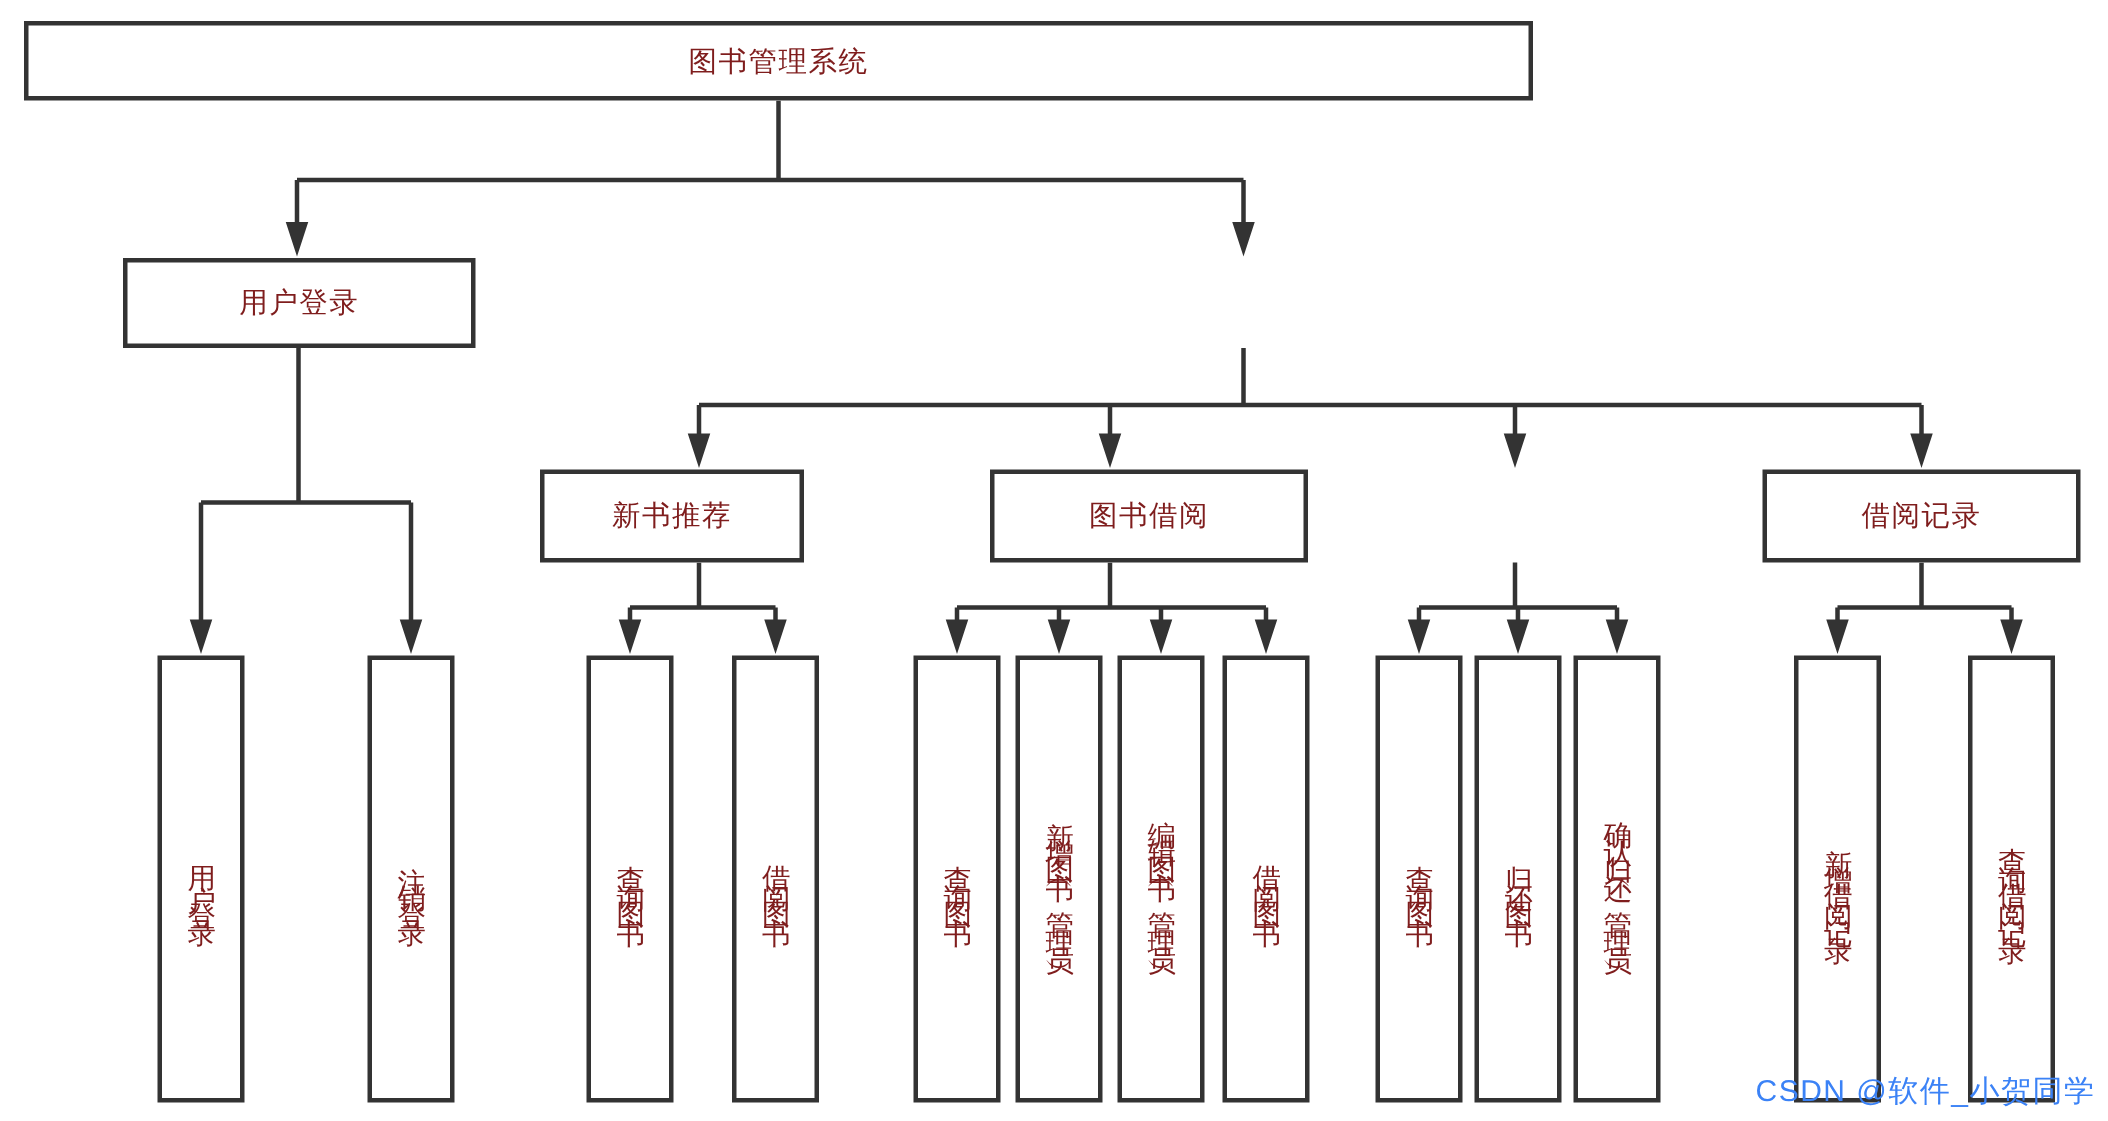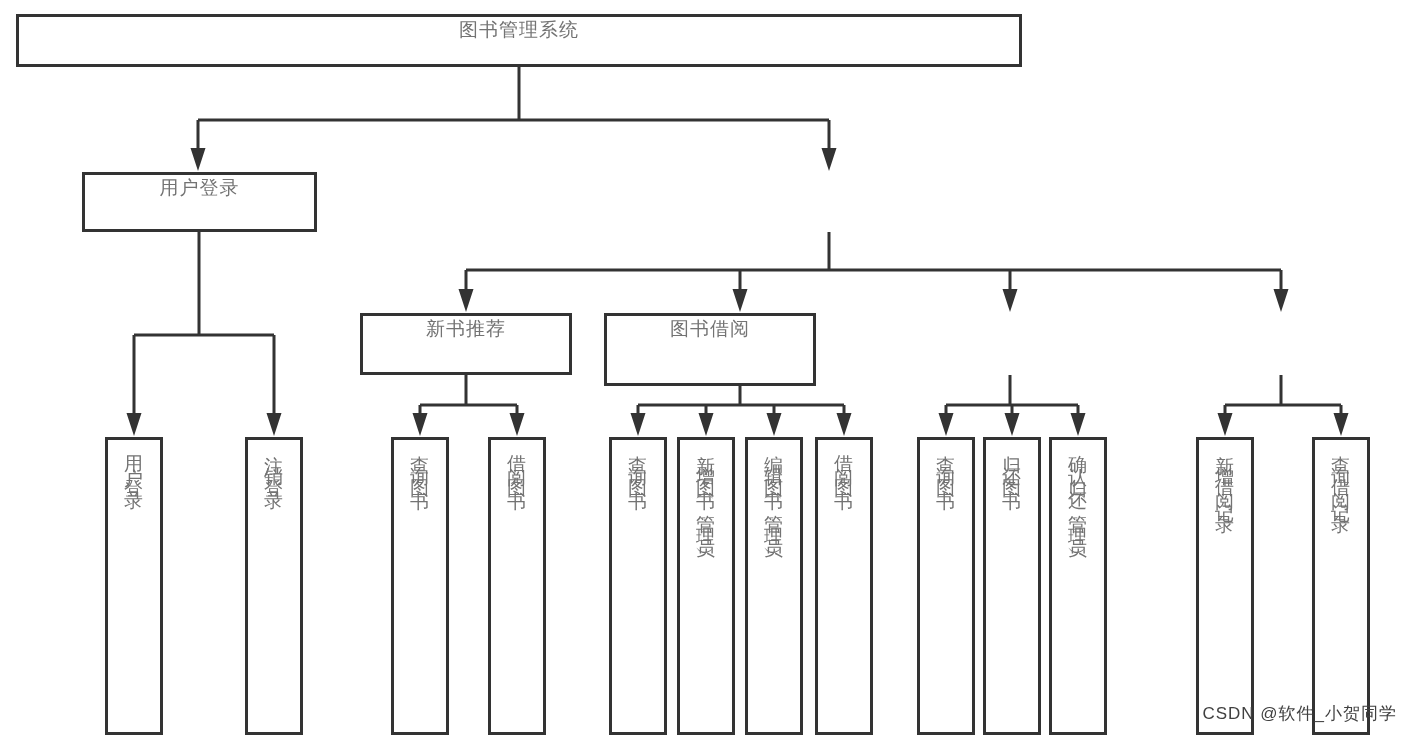--- a/index.html
+++ b/index.html
@@ -22,43 +22,43 @@
     width: 1405px;
     height: 747px;
     pointer-events: none;
   }
   .node {
     position: absolute;
     box-sizing: border-box;
     background: #ffffff;
     border: 3px solid #333333;
     display: flex;
-    align-items: flex-start;
+    align-items: center;
     justify-content: center;
-    color: #737373;
+    color: #7f1d1d;
   }
   .box-h .lbl {
     font-size: 19px;
     letter-spacing: 1px;
     white-space: nowrap;
   }
   .box-v .vlbl {
     writing-mode: vertical-rl;
     text-orientation: mixed;
     font-size: 19px;
     letter-spacing: 12px;
     line-height: 1;
     white-space: nowrap;
   }
   .watermark {
     position: absolute;
     right: 8px;
-    bottom: 22px;
-    font-size: 17px;
-    color: #404040;
+    bottom: 6px;
+    font-size: 20px;
+    color: #3b82f6;
     letter-spacing: 1px;
     white-space: nowrap;
     z-index: 5;
   }
 </style>
 </head>
 <body>
 
 <div class="canvas">
 
@@ -85,25 +85,28 @@
   </svg>
 
   <div class="node box-h" style="left:16px;top:14px;width:1006px;height:53px">
     <span class="lbl">图书管理系统</span>
   </div>
 
   <div class="node box-h" style="left:82px;top:172px;width:235px;height:60px">
     <span class="lbl">用户登录</span>
   </div>
 
-  <div class="node box-h" style="left:360px;top:313px;width:212px;height:62px">
+  <div class="node box-h" style="left:360px;top:313px;width:176px;height:62px">
     <span class="lbl">新书推荐</span>
   </div>
-  <div class="node box-h" style="left:604px;top:313px;width:212px;height:73px">
+  <div class="node box-h" style="left:660px;top:313px;width:212px;height:62px">
     <span class="lbl">图书借阅</span>
+  </div>
+  <div class="node box-h" style="left:1175px;top:313px;width:212px;height:62px">
+    <span class="lbl">借阅记录</span>
   </div>
 
   <div class="node box-v" style="left:105px;top:437px;width:58px;height:298px">
     <span class="vlbl">用户登录</span>
   </div>
   <div class="node box-v" style="left:245px;top:437px;width:58px;height:298px">
     <span class="vlbl">注销登录</span>
   </div>
 
   <div class="node box-v" style="left:391px;top:437px;width:58px;height:298px">

